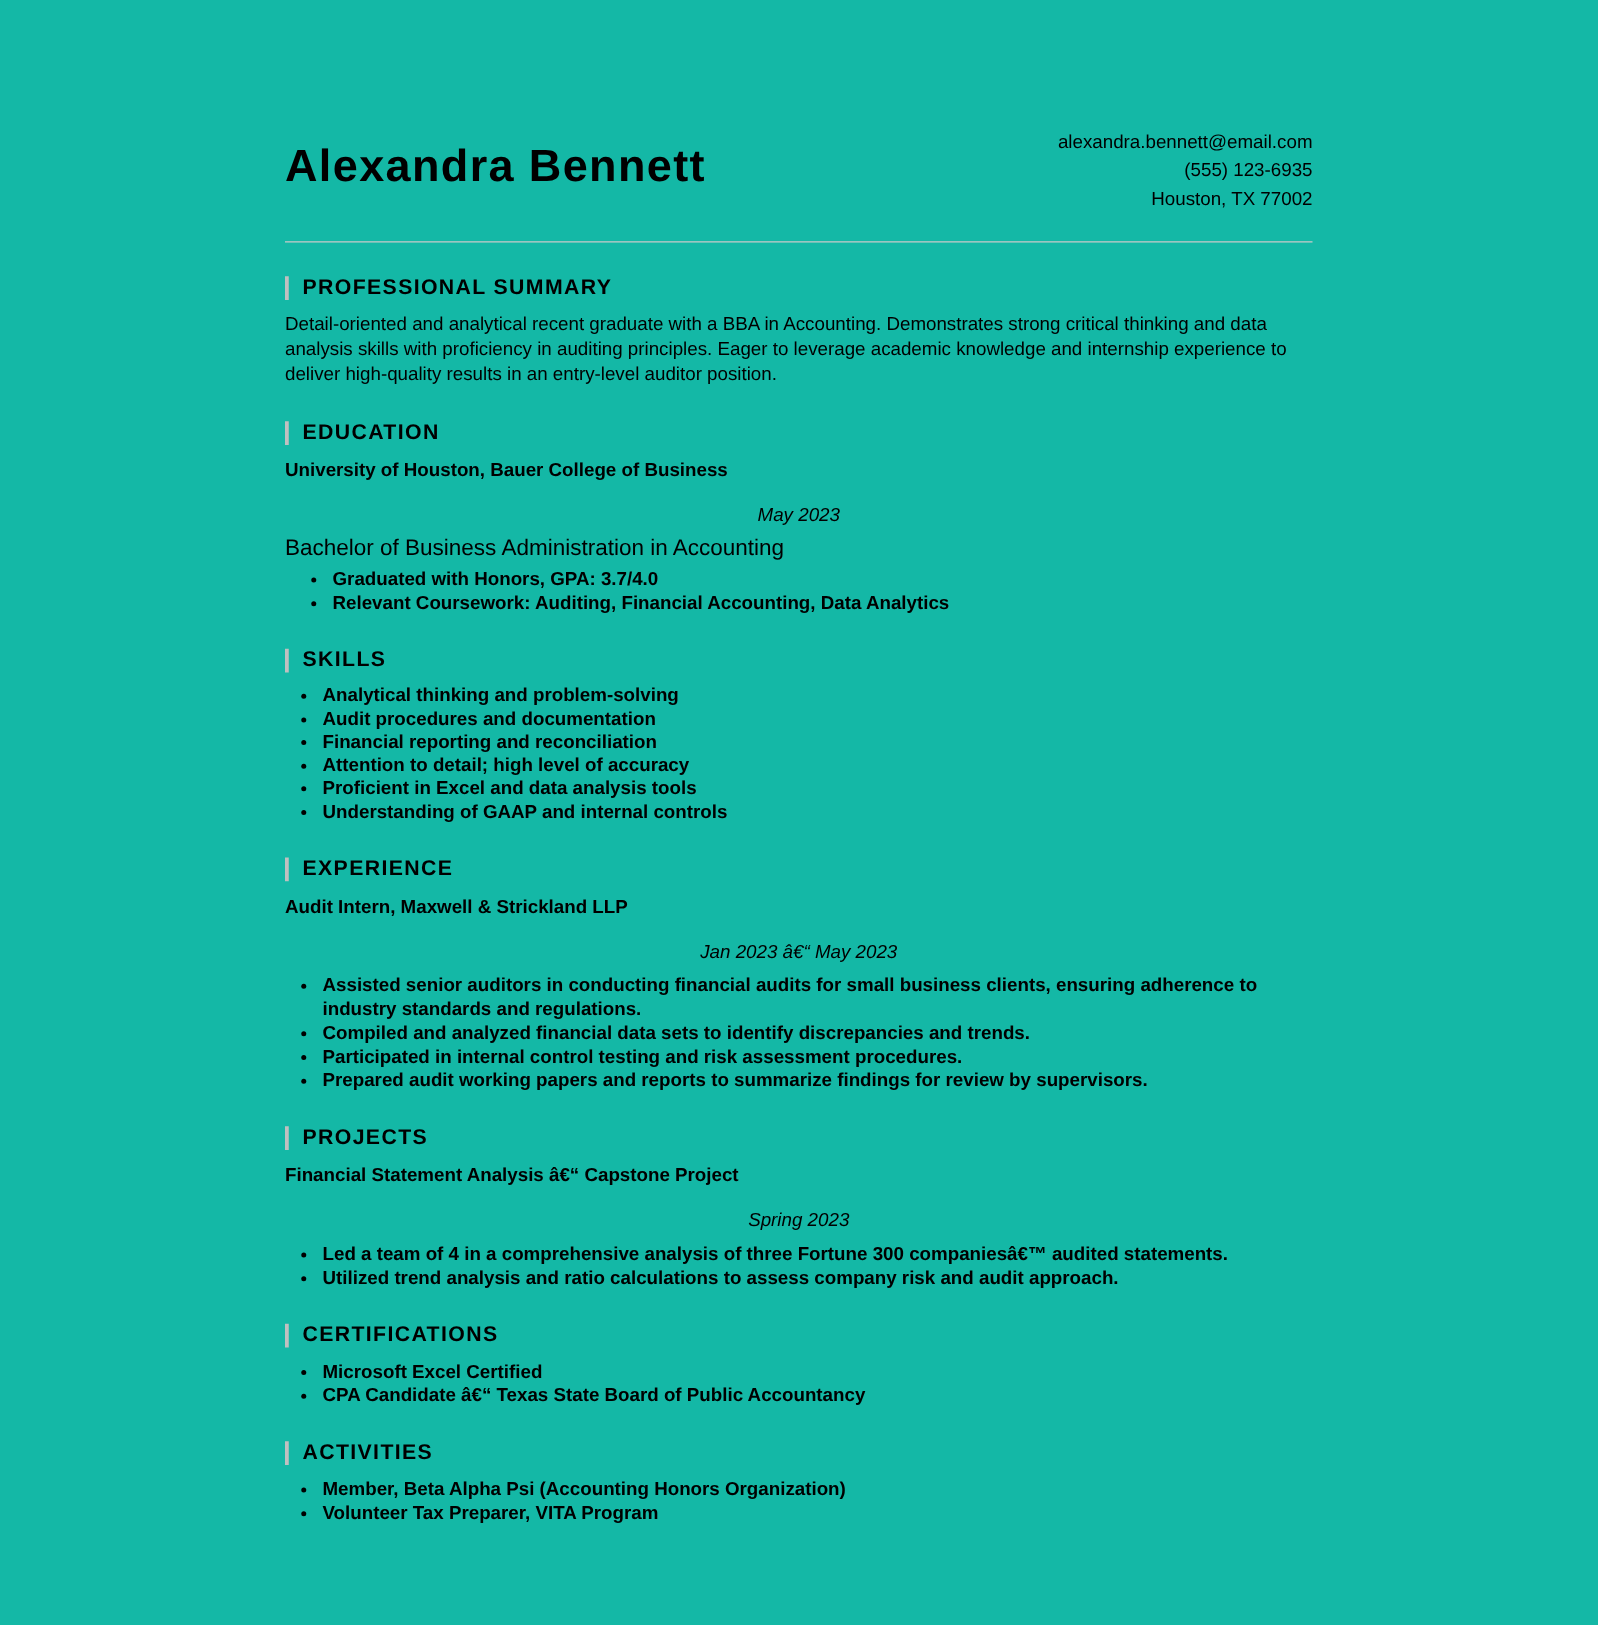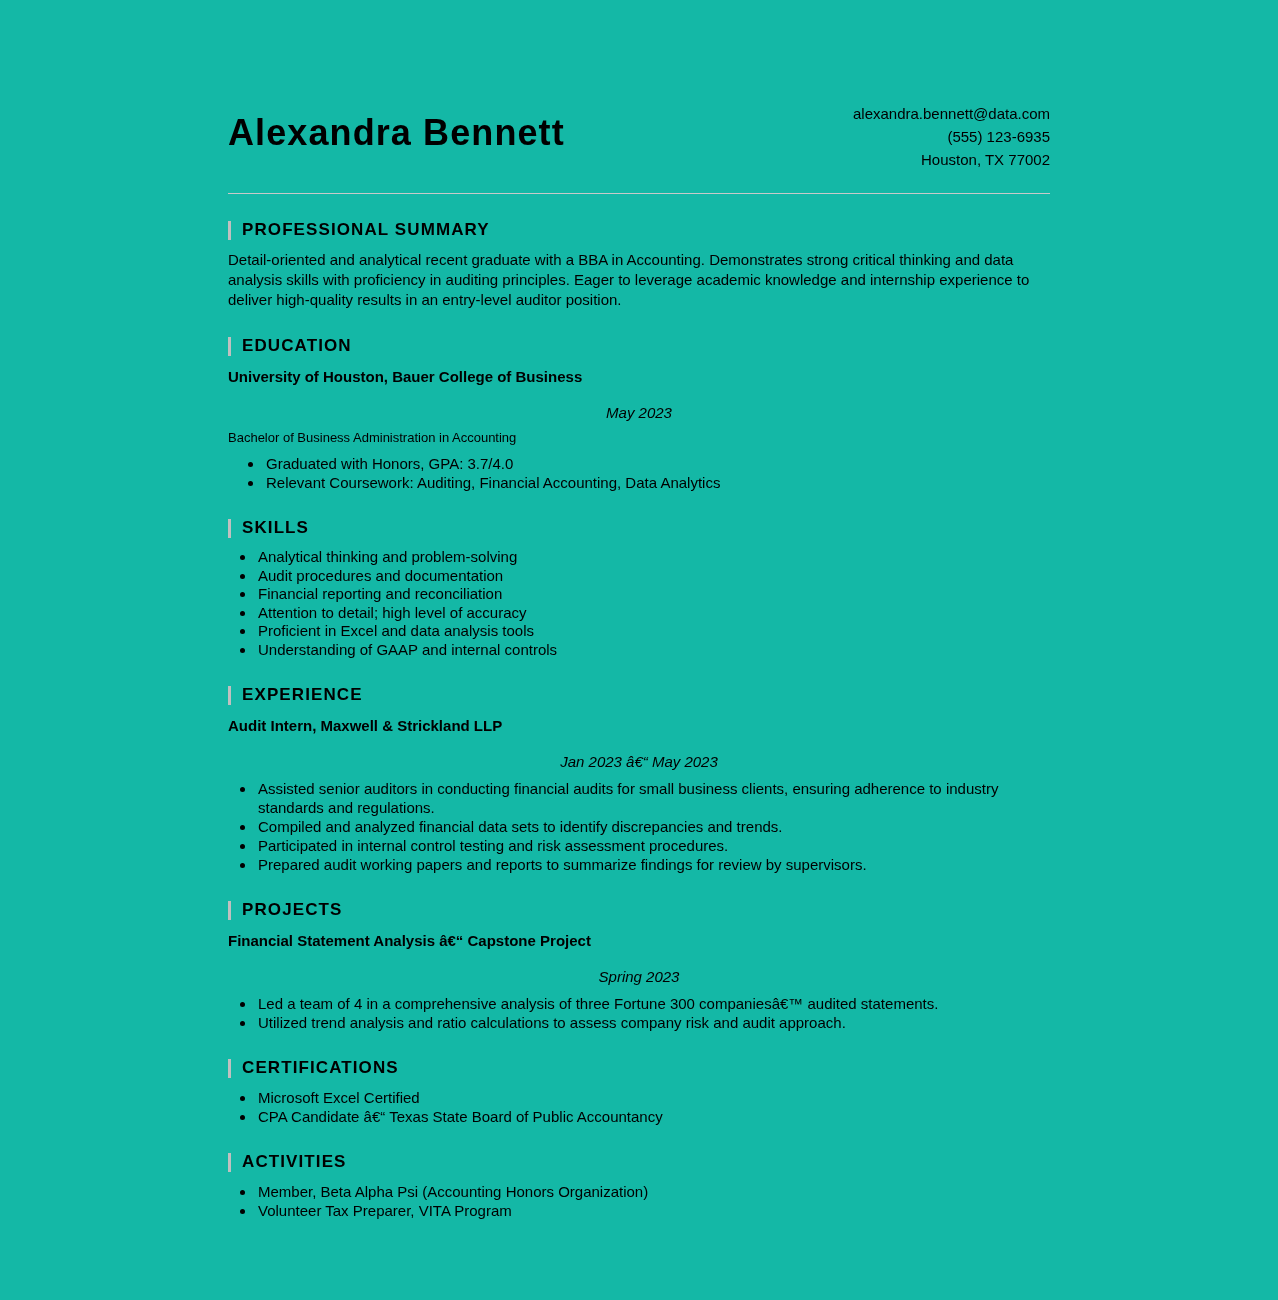--- a/index.html
+++ b/index.html
@@ -92,49 +92,50 @@
     margin: 0;
   }
   .entry-date {
     font-size: 15px;
     font-style: italic;
     text-align: center;
     line-height: 22px;
     margin: 14px 0 0 0;
   }
   .entry-sub {
-    font-size: 13px;
+    font-size: 18px;
     line-height: 20px;
     margin: 4px 0 0 0;
   }
 
   ul.bullets {
     margin: 6px 0 0 0;
     padding-left: 28px;
     list-style-type: disc;
+    font-weight: bold;
   }
   ul.bullets.indented { padding-left: 36px; }
   ul.bullets li {
     font-size: 15px;
     line-height: 19px;
     margin: 0;
     padding-left: 2px;
   }
   ul.bullets.loose li { line-height: 18.5px; }
 </style>
 </head>
 <body>
 
 <div class="page">
   <div class="resume">
 
     <div class="header">
       <h1 class="name">Alexandra Bennett</h1>
       <div class="contact">
-        <div>alexandra.bennett@data.com</div>
+        <div>alexandra.bennett@email.com</div>
         <div>(555) 123-6935</div>
         <div>Houston, TX 77002</div>
       </div>
     </div>
     <hr class="header-rule">
 
     <div class="section">
       <div class="section-heading">
         <span class="accent-bar"></span>
         <span class="section-title">PROFESSIONAL SUMMARY</span>

